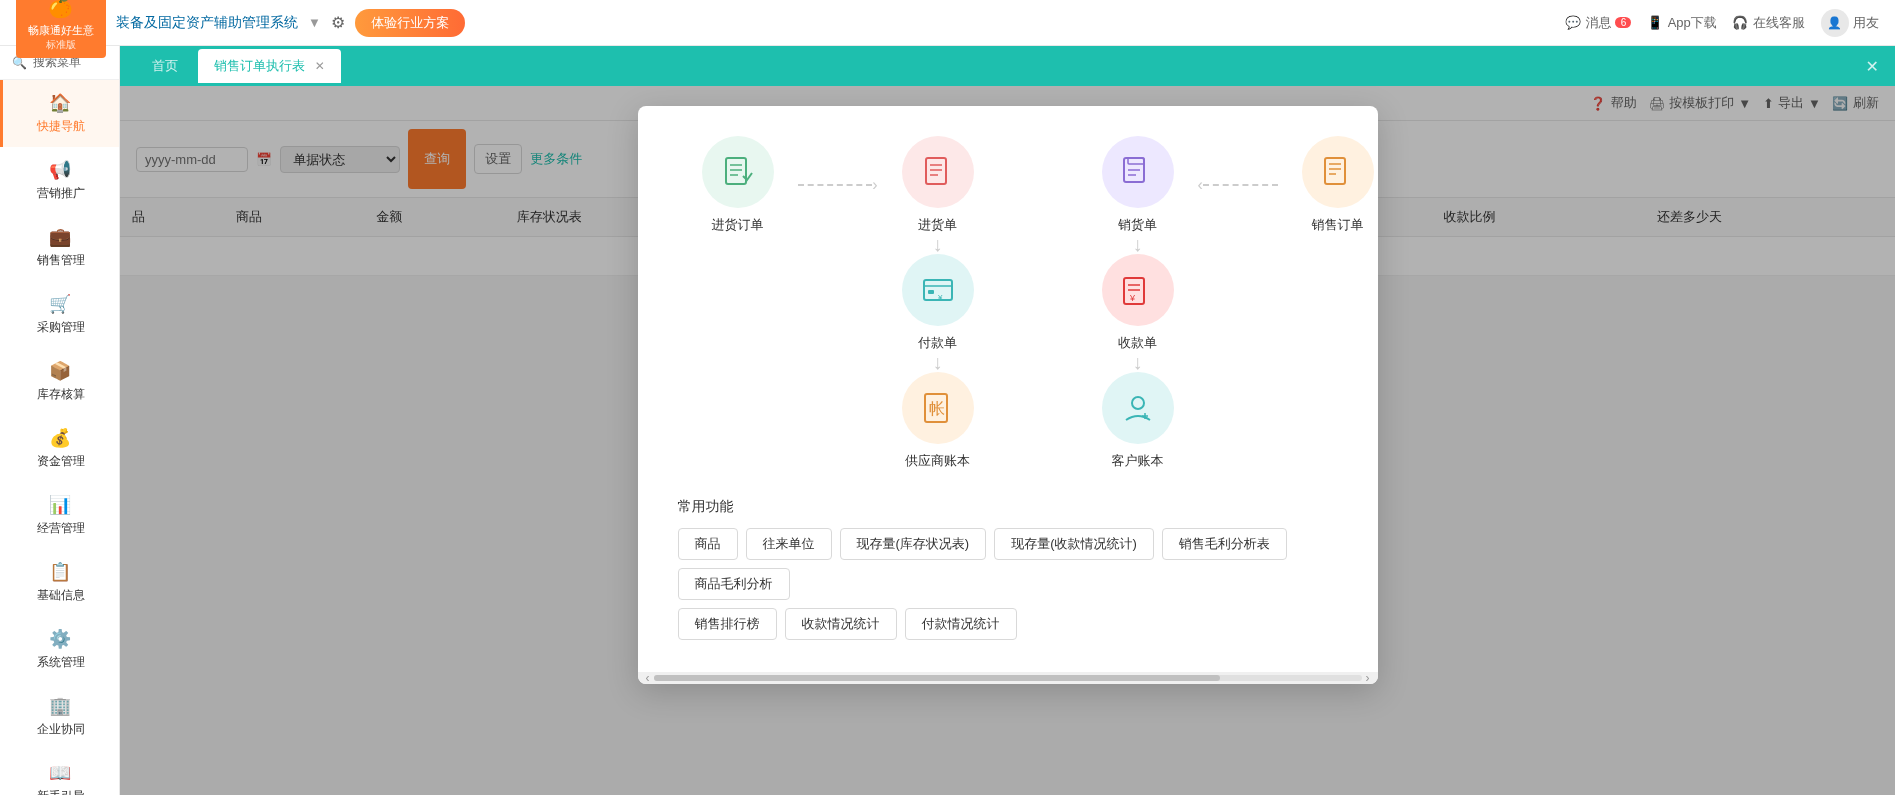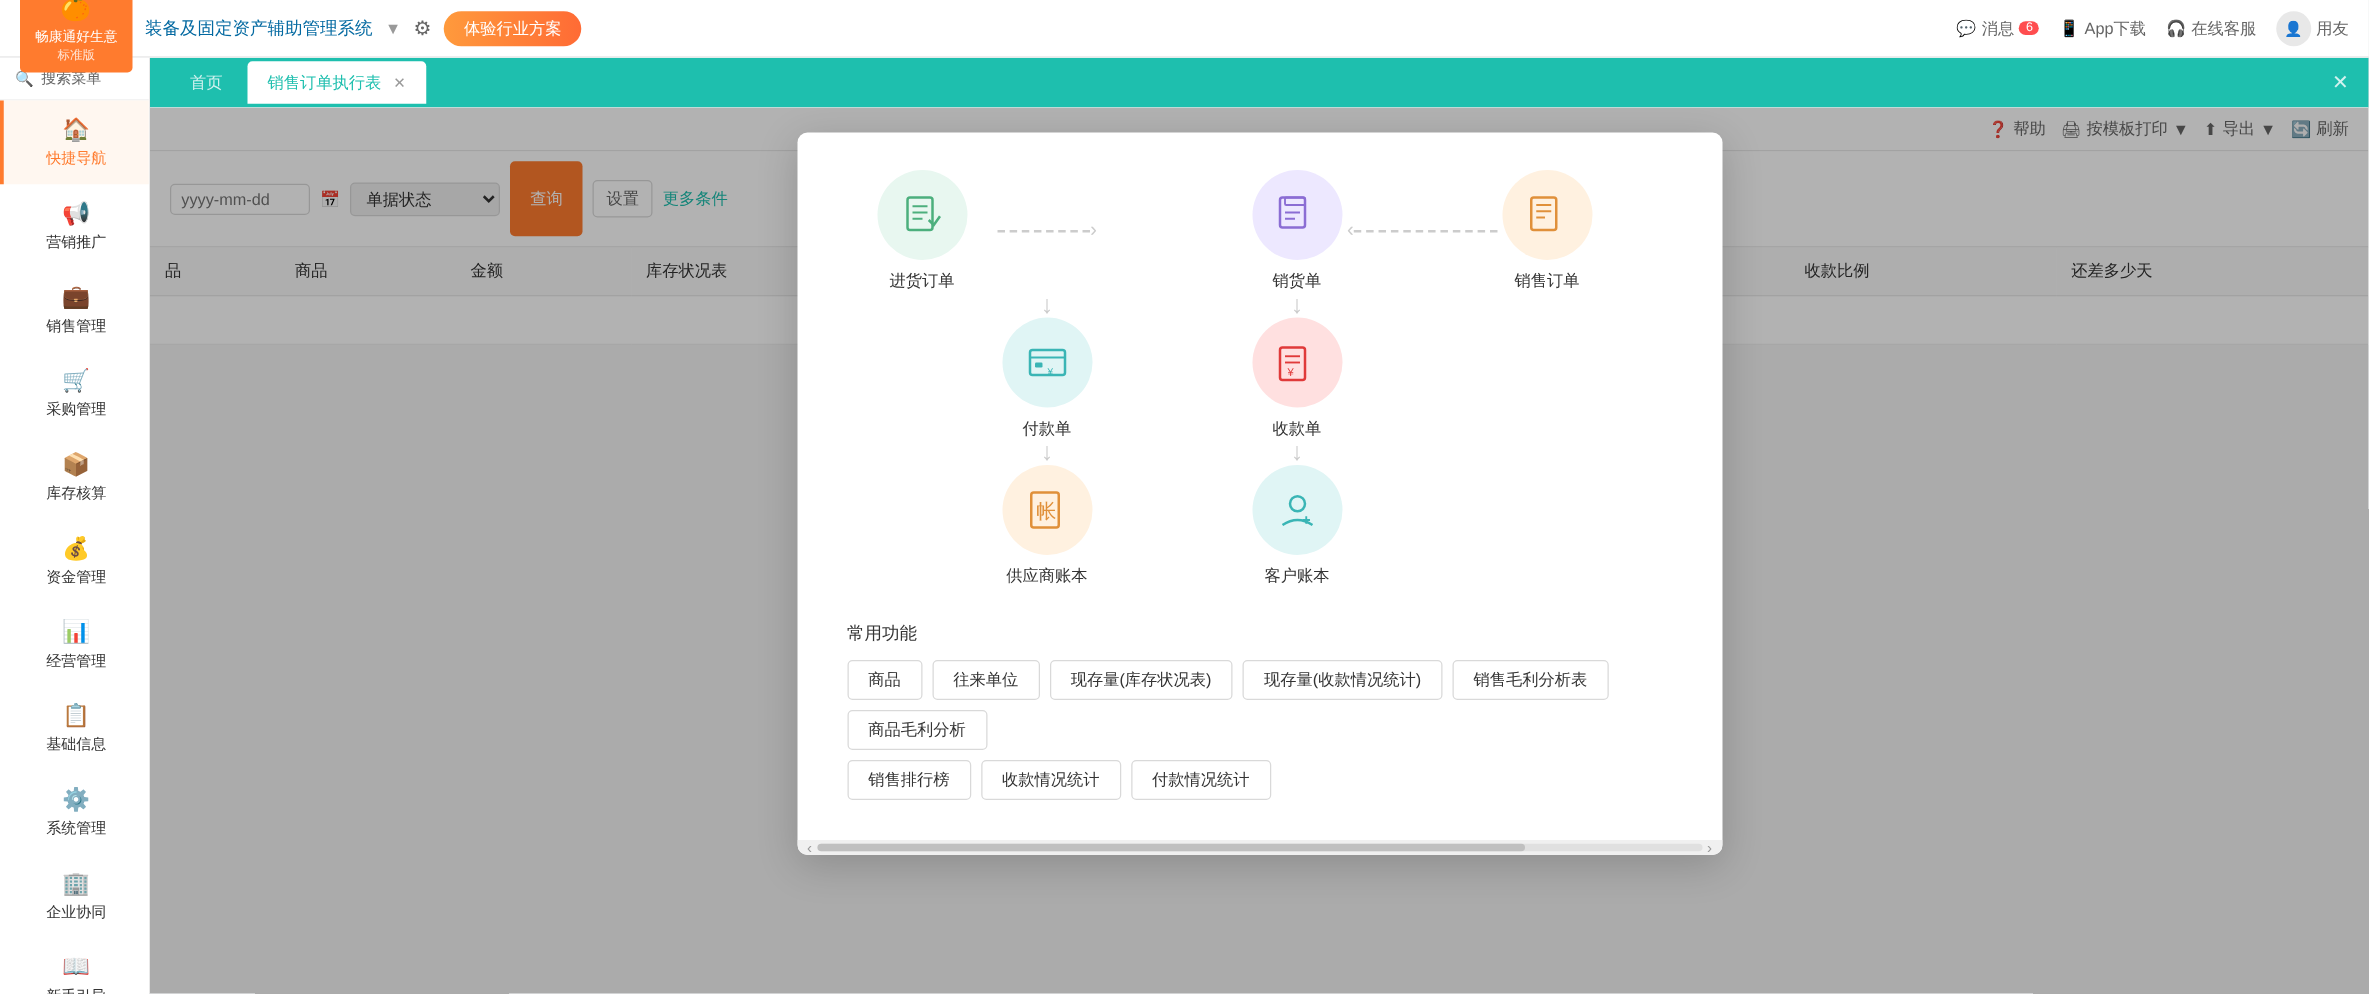--- a/index.html
+++ b/index.html
@@ -346,20 +346,31 @@
                   </svg>
                 </div>
                 <span class="flow-node-label">进货订单</span>
               </div>
 
               <div style="display:flex;align-items:center;width:100%;">
                 <div style="flex:1;border-top:2px dashed #ccc;"></div>
                 <span style="color:#ccc;font-size:16px;">›</span>
               </div>
 
+              <div class="flow-col">
+                <div class="flow-node red">
+                  <svg width="36" height="36" viewBox="0 0 36 36">
+                    <rect x="6" y="4" width="20" height="26" rx="2" fill="none" stroke="#e05c5c" stroke-width="2"></rect>
+                    <line x1="10" y1="11" x2="22" y2="11" stroke="#e05c5c" stroke-width="1.5"></line>
+                    <line x1="10" y1="16" x2="22" y2="16" stroke="#e05c5c" stroke-width="1.5"></line>
+                    <line x1="10" y1="21" x2="18" y2="21" stroke="#e05c5c" stroke-width="1.5"></line>
+                  </svg>
+                </div>
+                <span class="flow-node-label">进货单</span>
+              </div>
 
               <div></div>
 
               <div class="flow-col">
                 <div class="flow-node purple">
                   <svg width="36" height="36" viewBox="0 0 36 36">
                     <rect x="4" y="4" width="20" height="24" rx="2" fill="none" stroke="#8b6dd4" stroke-width="2"></rect>
                     <rect x="8" y="4" width="16" height="6" rx="1" fill="none" stroke="#8b6dd4" stroke-width="1.5"></rect>
                     <line x1="8" y1="16" x2="20" y2="16" stroke="#8b6dd4" stroke-width="1.5"></line>
                     <line x1="8" y1="21" x2="16" y2="21" stroke="#8b6dd4" stroke-width="1.5"></line>

